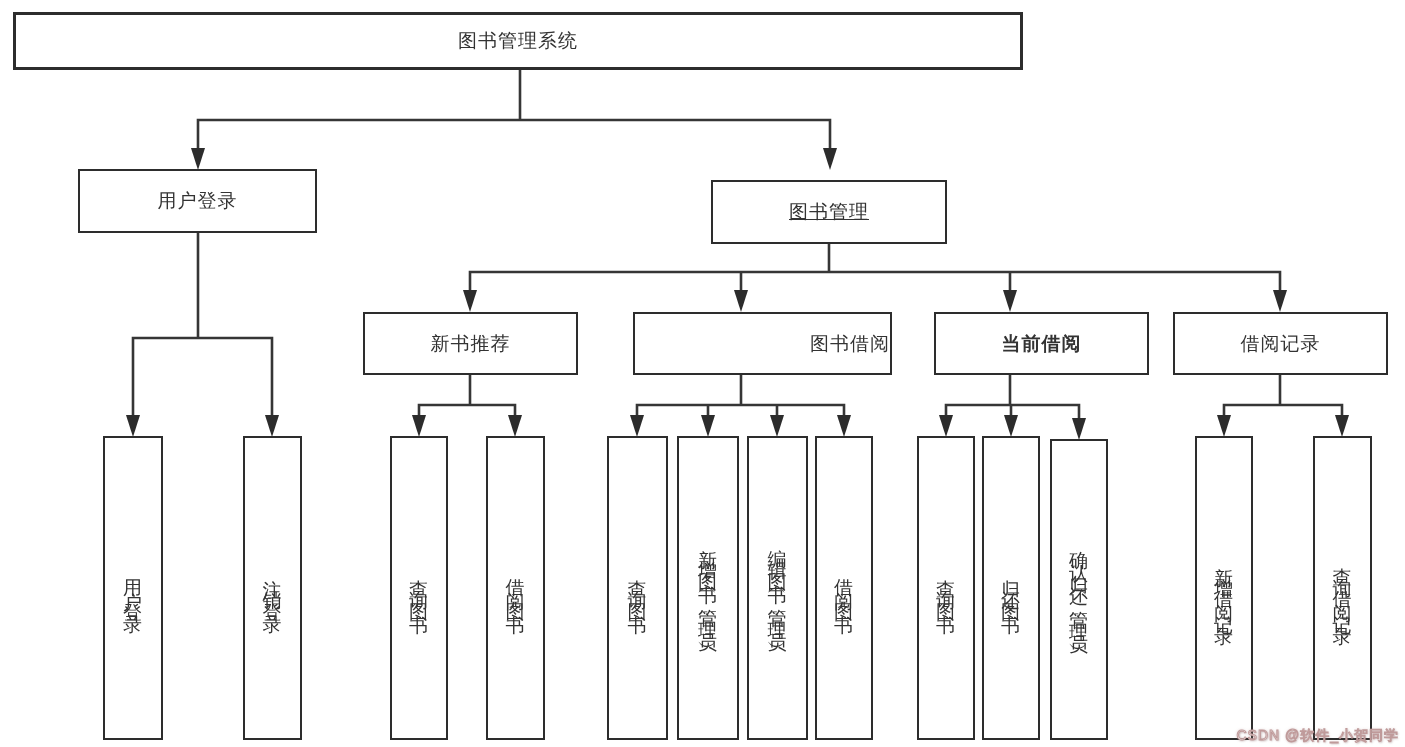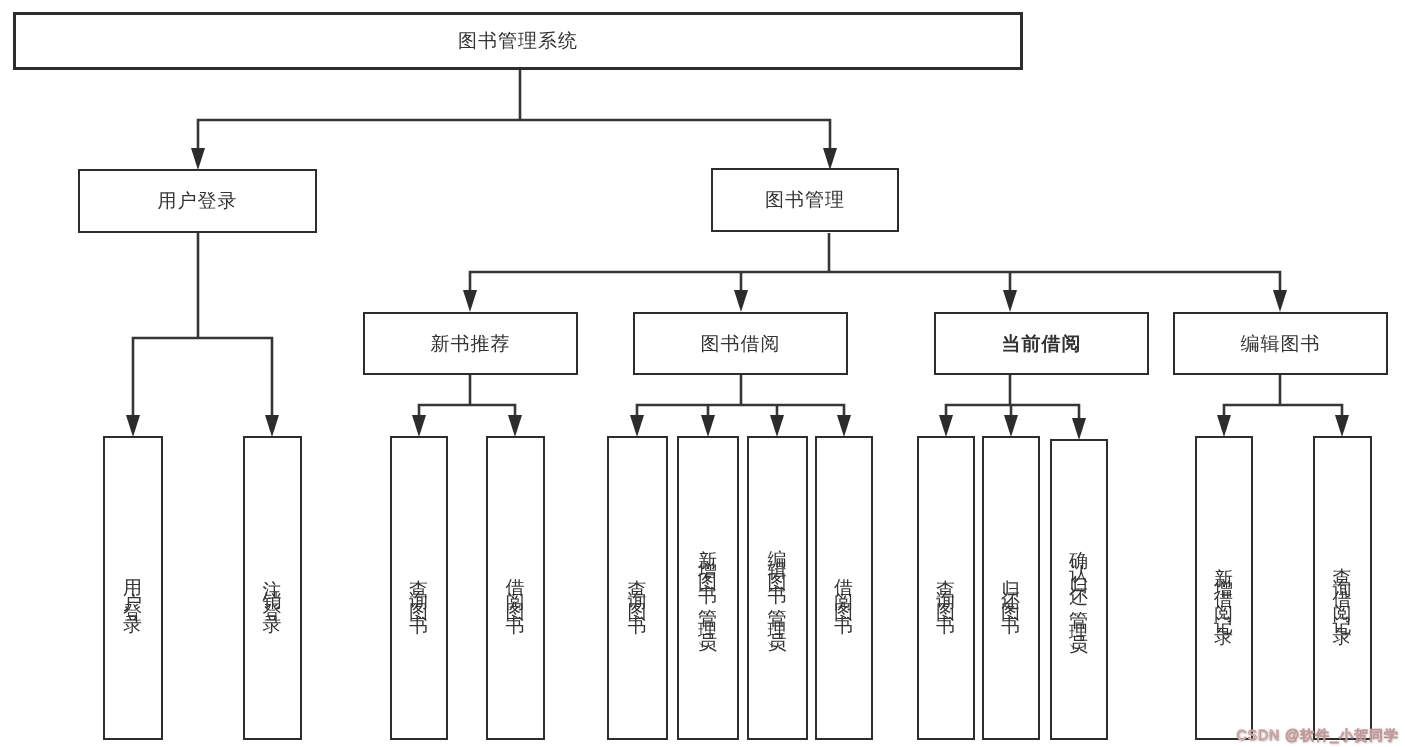--- a/index.html
+++ b/index.html
@@ -116,35 +116,35 @@
     </g>
   </svg>
 
   <div class="box root" style="left:13px;top:12px;width:1010px;height:58px;text-align:right;">
     <span class="lbl">图书管理系统</span>
   </div>
 
   <div class="box" style="left:78px;top:169px;width:239px;height:64px;">
     <span class="lbl">用户登录</span>
   </div>
-  <div class="box" style="left:711px;top:168px;width:188px;height:64px;">
+  <div class="box" style="left:711px;top:180px;width:236px;height:64px;text-decoration:underline;">
     <span class="lbl">图书管理</span>
   </div>
 
   <div class="box" style="left:363px;top:312px;width:215px;height:63px;justify-content:center;">
     <span class="lbl">新书推荐</span>
   </div>
-  <div class="box" style="left:633px;top:312px;width:215px;height:63px;">
+  <div class="box" style="left:633px;top:312px;width:259px;height:63px;justify-content:flex-end;">
     <span class="lbl">图书借阅</span>
   </div>
   <div class="box" style="left:934px;top:312px;width:215px;height:63px;font-weight:bold;">
     <span class="lbl">当前借阅</span>
   </div>
   <div class="box" style="left:1173px;top:312px;width:215px;height:63px;">
-    <span class="lbl">编辑图书</span>
+    <span class="lbl">借阅记录</span>
   </div>
 
   <div class="box v" style="left:103px;top:436px;width:60px;height:304px;">
     <span class="lbl">用户登录</span>
   </div>
   <div class="box v" style="left:243px;top:436px;width:59px;height:304px;">
     <span class="lbl">注销登录</span>
   </div>
 
   <div class="box v" style="left:390px;top:436px;width:58px;height:304px;">

